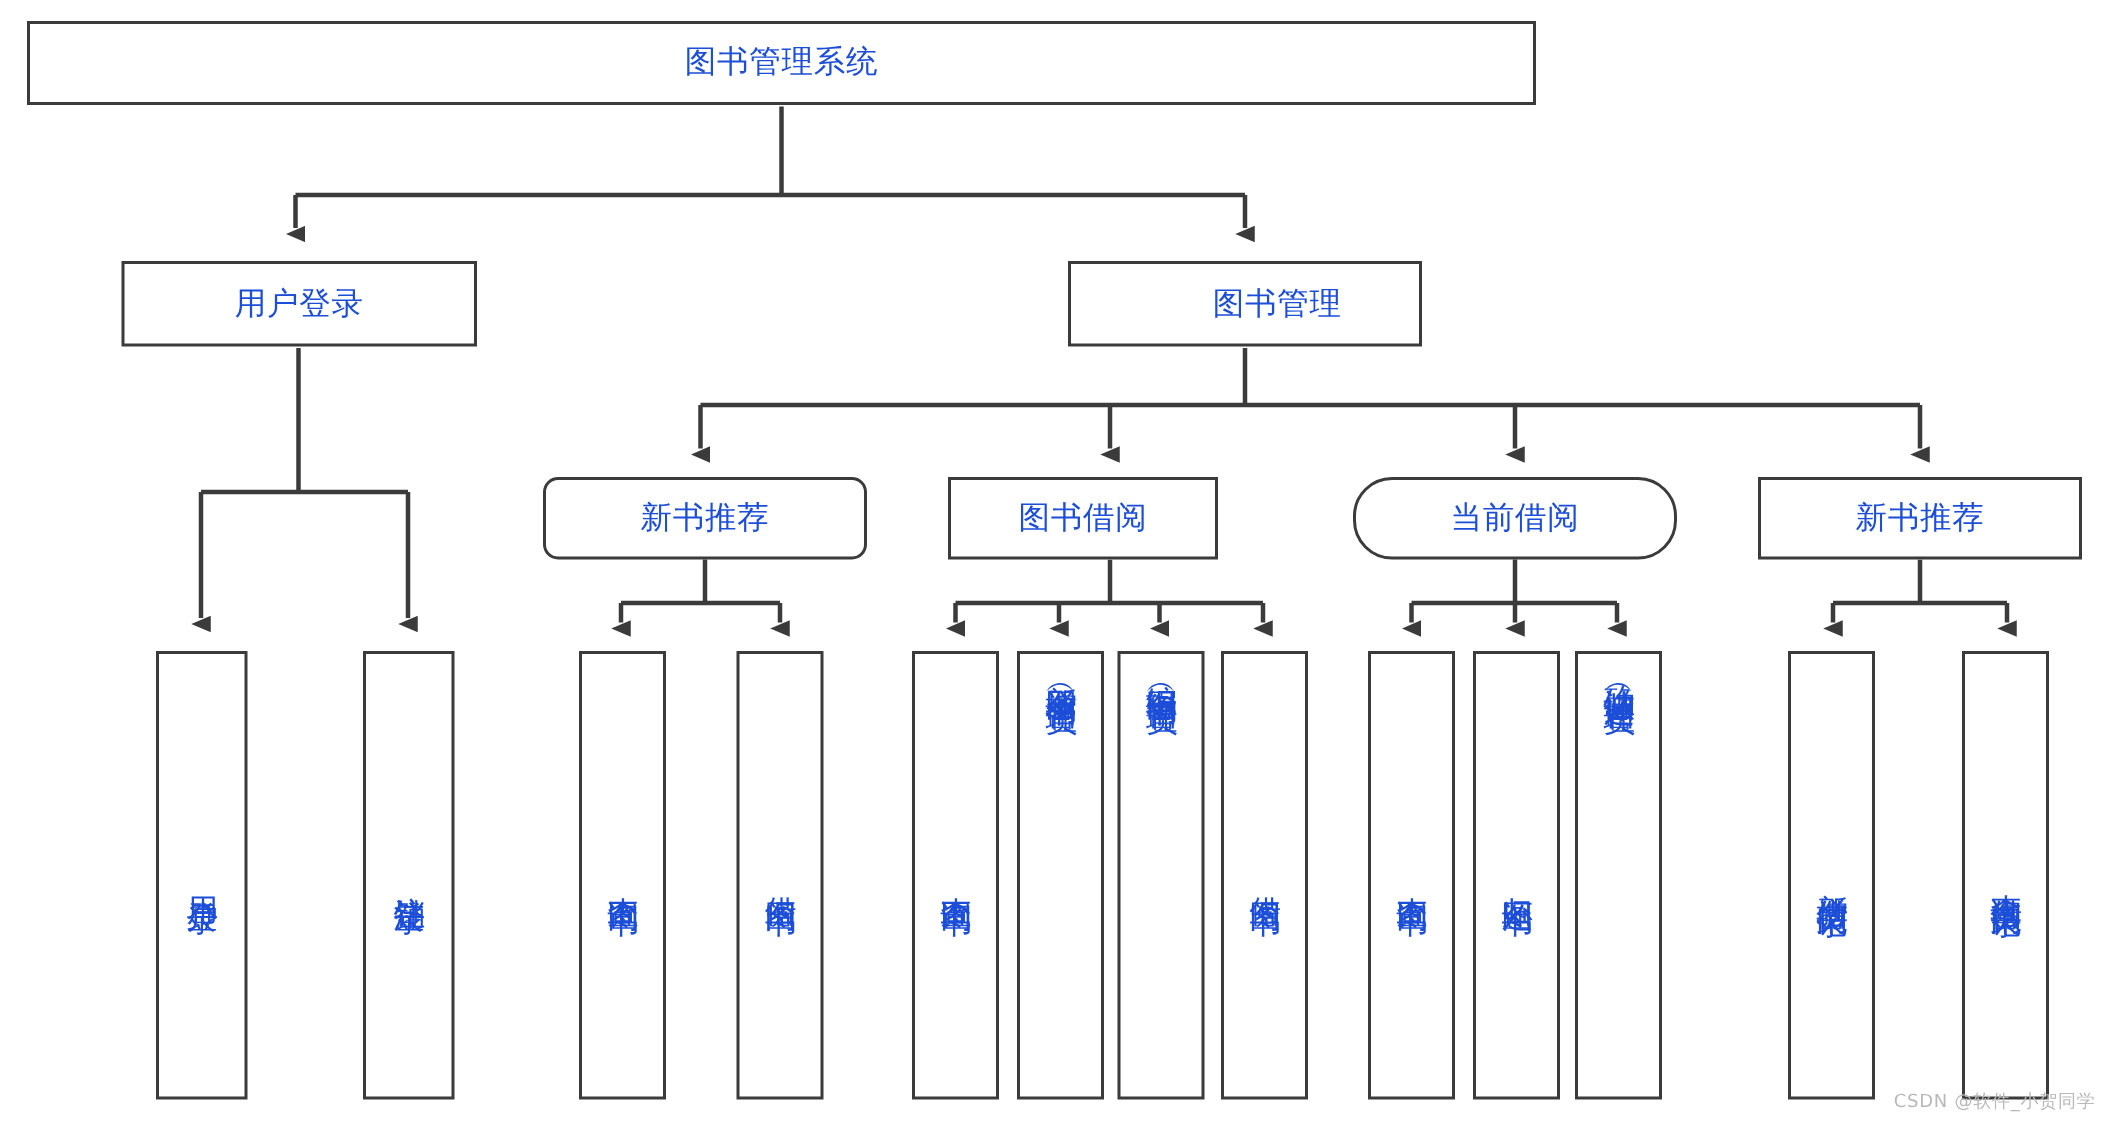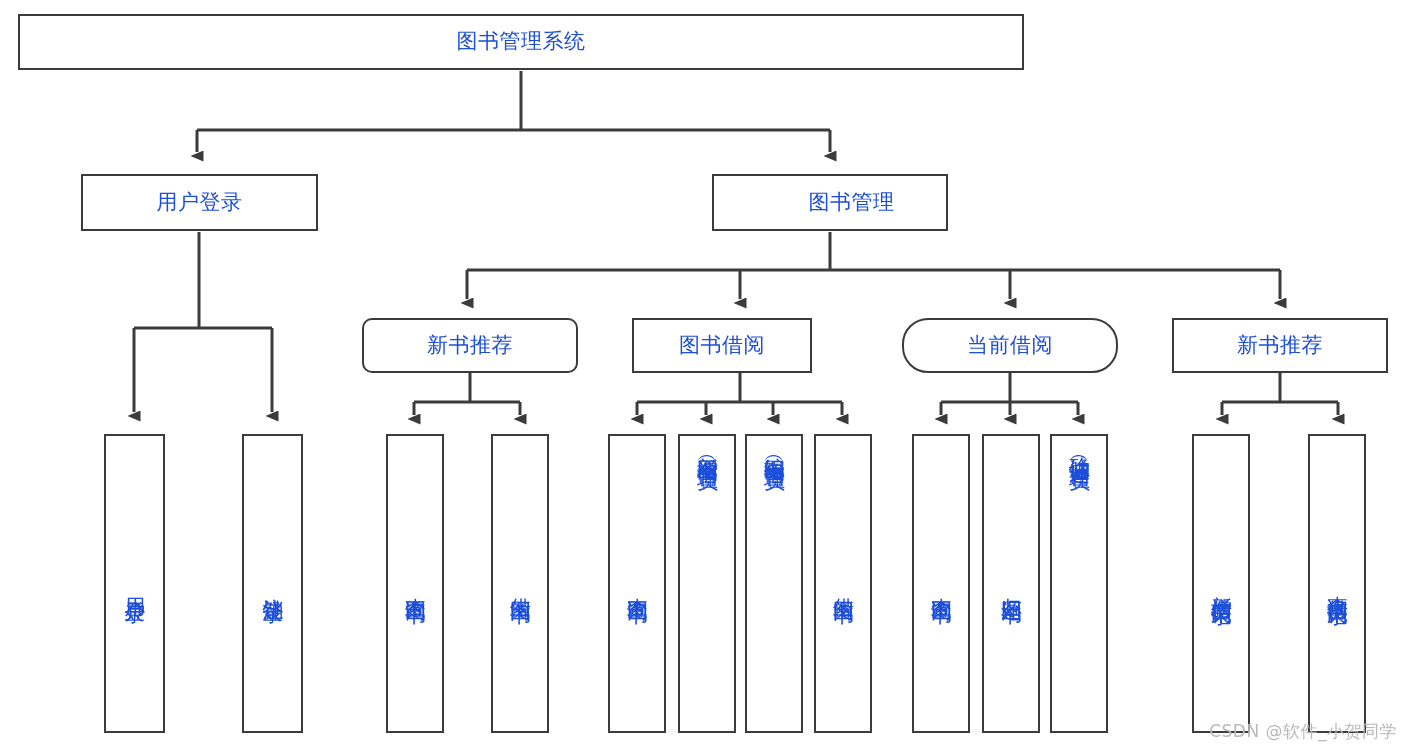--- a/index.html
+++ b/index.html
@@ -60,21 +60,21 @@
     writing-mode: vertical-rl;
     text-orientation: upright;
     font-size: 21px;
     letter-spacing: 2px;
     line-height: 1;
   }
   #watermark {
     position: absolute;
     right: 8px;
     bottom: 4px;
-    font-size: 17px;
+    font-size: 12px;
     color: #b9b9b9;
     white-space: nowrap;
     letter-spacing: 0.5px;
     margin-left: 40px;
   }
 </style>
 </head>
 <body>
 
 <div id="canvas">

